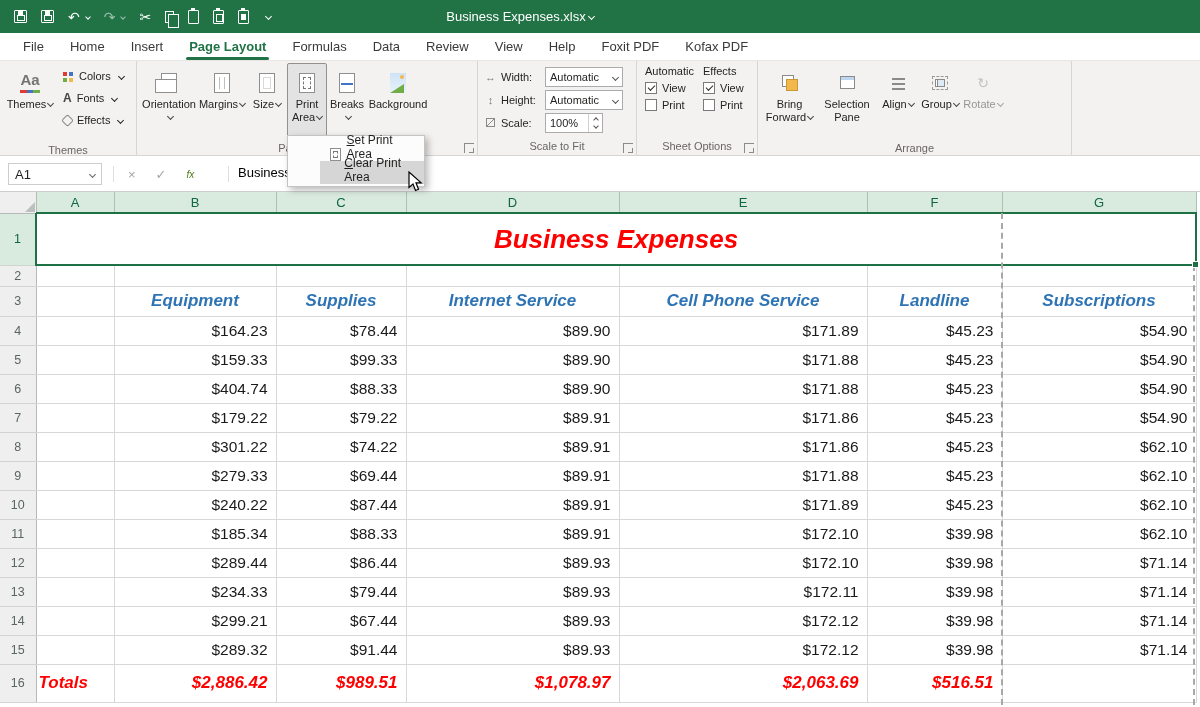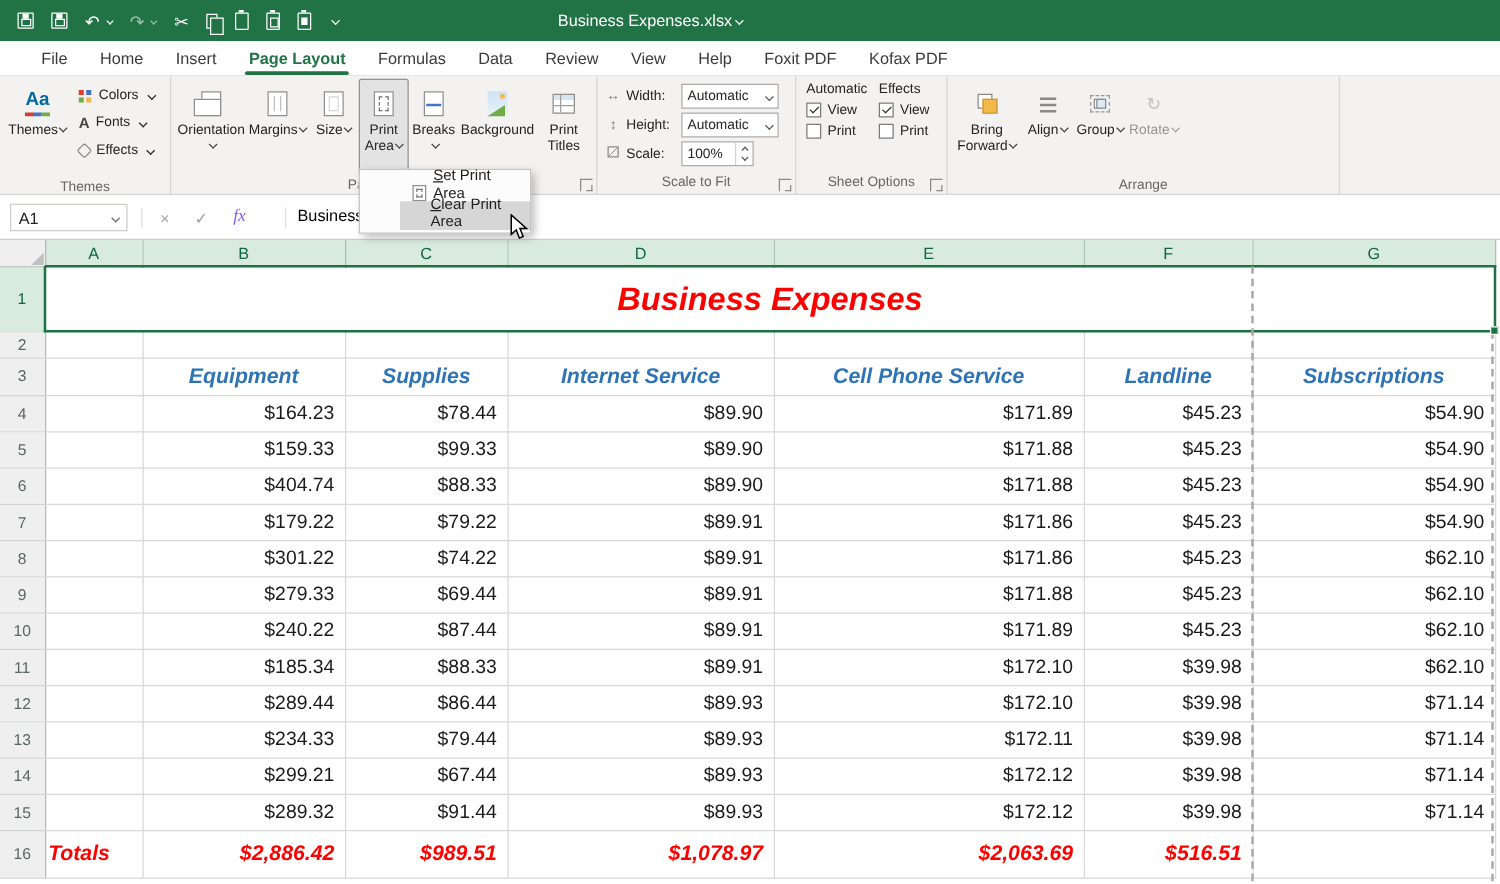--- a/index.html
+++ b/index.html
@@ -22,21 +22,21 @@
   .ic-clipboard.v2::after { content:""; position:absolute; left:2px; top:3px; width:5px; height:6px; border:1px solid #fff; }
   .ic-clipboard.v3::after { content:""; position:absolute; left:2px; top:3px; width:5px; height:6px; background:#fff; }
   .chev { display:inline-block; width:5px; height:5px; border-right:1.2px solid currentColor; border-bottom:1.2px solid currentColor; transform:rotate(45deg); margin-left:3px; vertical-align:2px; }
   .chev.sm { width:4px; height:4px; }
   .tb-title { position:absolute; left:390px; width:260px; top:0; height:33px; display:flex; align-items:center; justify-content:center; font-size:13px; color:#fff; }
   .searchbox { position:absolute; left:745px; top:5px; width:350px; height:23px; background:#CBE6D7; border:1px solid #8FBFA4; border-radius:2px; display:flex; align-items:center; gap:8px; padding:0 10px; color:#174F33; font-size:12px; }
   .ic-mag { width:9px; height:9px; border:1.6px solid #1D5B3C; border-radius:50%; position:relative; display:inline-block; }
   .ic-mag::after { content:""; position:absolute; width:5px; height:1.6px; background:#1D5B3C; transform:rotate(45deg); right:-4px; bottom:-2px; }
 
   
-  .tabrow { position:absolute; top:33px; left:0; width:1200px; height:28px; background:#fff; display:flex; align-items:stretch; padding-left:20px; border-bottom:1px solid #E8E6E4; }
+  .tabrow { position:absolute; top:33px; left:0; width:1200px; height:28px; background:#fff; display:flex; align-items:stretch; padding-left:10px; border-bottom:1px solid #E8E6E4; }
   .tab { position:relative; display:flex; align-items:center; padding:0 13px; font-size:13px; color:#3B3A39; cursor:default; }
   .tab.active { color:#217346; font-weight:bold; }
   .tab.active::after { content:""; position:absolute; left:10px; right:10px; bottom:0; height:3px; background:#217346; border-radius:2px; }
 
   
   .ribbon { position:absolute; top:61px; left:0; width:1200px; height:95px; background:#F3F2F1; border-bottom:1px solid #D8D6D4; display:flex; }
   .rgroup { position:relative; display:flex; flex-direction:column; border-right:1px solid #D8D6D4; height:95px; }
   .rcontent { flex:1; display:flex; align-items:flex-start; }
   .rlabel { height:17px; text-align:center; font-size:11px; color:#696662; line-height:15px; }
   .dlauncher { position:absolute; right:3px; bottom:3px; width:10px; height:10px; border-left:1px solid #8A8A8A; border-top:1px solid #8A8A8A; }
@@ -44,21 +44,21 @@
 
   .bigbtn { display:flex; flex-direction:column; align-items:center; justify-content:flex-start; padding-top:5px; border:1px solid transparent; border-radius:2px; color:#252423; font-size:11px; text-align:center; line-height:1.2; height:78px; }
   .bigbtn .bico { height:27px; display:flex; align-items:center; justify-content:center; margin-bottom:2px; }
   .bigbtn.pressed { background:#E3E3E3; border-color:#93918F; }
   .bigbtn .chev { color:#444; margin-left:2px; }
 
   
   .g-themes { width:137px; }
   .g-themes .rcontent { padding:2px 4px; gap:4px; }
   .btn-themes { width:52px; }
-  .aa-icon { font-size:15px; font-weight:bold; color:#0369a1; display:flex; flex-direction:column; align-items:center; line-height:1.1; }
+  .aa-icon { font-size:15px; font-weight:bold; color:#737373; display:flex; flex-direction:column; align-items:center; line-height:1.1; }
   .aa-bar { width:20px; height:3px; margin-top:1px; background:linear-gradient(to right,#D93C33 33%,#4472C4 33%,#4472C4 66%,#70AD47 66%); }
   .stack { display:flex; flex-direction:column; justify-content:flex-start; gap:4px; padding-top:4px; }
   .smallbtn { display:flex; align-items:center; gap:5px; font-size:11px; color:#252423; height:18px; padding:0 3px; }
   .ic-colors { width:4px; height:4px; background:#E23B2E; box-shadow:6px 0 0 #4472C4, 0 6px 0 #70AD47, 6px 6px 0 #F2B84B; margin:-5px 7px 0 0; }
   .ic-fonts { font-size:12px; font-weight:bold; color:#444; line-height:1; }
   .ic-effects { width:9px; height:9px; border:1.3px solid #8A8A8A; border-radius:2px; transform:rotate(45deg); }
 
   
   .g-pagesetup { width:341px; }
   .g-pagesetup .rcontent { padding:2px 0 0 4px; }
@@ -116,21 +116,21 @@
   .ic-rotate { font-size:14px; color:#8A8A8A; line-height:1; }
   .disabled { opacity:.45; }
 
   
   .fbar { position:absolute; top:156px; left:0; width:1200px; height:36px; background:#fff; border-bottom:1px solid #CFCDCB; }
   .namebox { position:absolute; left:8px; top:7px; width:94px; height:22px; border:1px solid #CFCDCB; display:flex; align-items:center; justify-content:space-between; padding:0 6px; font-size:13px; color:#222; }
   .namebox .chev { color:#666; }
   .fsep { position:absolute; left:113px; top:10px; height:16px; border-left:1px solid #E0DEDC; }
   .fbtns { position:absolute; left:128px; top:7px; height:22px; display:flex; align-items:center; gap:20px; font-size:13px; }
   .fx-cancel,.fx-enter { color:#A6A4A2; }
-  .fx-label { font-style:italic; font-family:Liberation Serif, serif; color:#8b5cf6; font-size:14px; }
+  .fx-label { font-style:italic; font-family:Liberation Sans, sans-serif; color:#4d7c0f; font-size:10px; }
   .fsep2 { position:absolute; left:228px; top:10px; height:16px; border-left:1px solid #E0DEDC; }
   .fvalue { position:absolute; left:238px; top:9px; font-size:13px; color:#000; white-space:nowrap; }
 
   
   .grid { position:absolute; top:192px; left:0; width:1200px; height:515px; background:#fff; overflow:hidden; }
   table.sheet { border-collapse:collapse; table-layout:fixed; width:1196px; }
   table.sheet td { overflow:hidden; white-space:nowrap; }
   .corner { background:#EFEFEF; border-right:1px solid #B5B9B7; border-bottom:1px solid #B5B9B7; position:relative; }
   .corner::after { content:""; position:absolute; right:1px; bottom:1px; border-style:solid; border-width:0 0 10px 10px; border-color:transparent transparent #BCC0BE transparent; }
   .colhead { background:#D9EADF; color:#0E6740; font-size:13px; text-align:center; border-right:1px solid #A9C2B4; border-bottom:1px solid #8FB6A1; height:21px; font-weight:normal; }
@@ -287,26 +287,20 @@
             <span class="pgico breaks"></span>
           </span>
         <span><span>Breaks</span><span class="chev"></span></span>
       </div>
       <div class="bigbtn" style="width:62px">
         <span class="bico">
             <span class="pgico background"></span>
           </span>
         <span>Background</span>
       </div>
-      <div class="bigbtn" style="width:44px">
-        <span class="bico">
-            <span class="pgico titles"></span>
-          </span>
-        <span>Print Titles</span>
-      </div>
     </div>
     <div class="rlabel">Page Setup</div>
     <span class="dlauncher"></span>
   </div>
 
   <div class="rgroup g-scale">
     <div class="rcontent">
       <div class="srow">
         <span class="sico">↔</span>
         <span class="slabel">Width:</span>
@@ -368,20 +362,26 @@
     <span class="dlauncher"></span>
   </div>
 
   <div class="rgroup g-arrange">
     <div class="rcontent">
       <div class="bigbtn" style="width:55px">
         <span class="bico">
             <span class="ic-bring"></span>
           </span>
         <span><span>Bring Forward</span><span class="chev"></span></span>
+      </div>
+      <div class="bigbtn" style="width:60px">
+        <span class="bico">
+            <span class="ic-selpane"></span>
+          </span>
+        <span>Selection Pane</span>
       </div>
       <div class="bigbtn" style="width:42px">
         <span class="bico">
             <span class="ic-align"></span>
           </span>
         <span><span>Align</span><span class="chev"></span></span>
       </div>
       <div class="bigbtn" style="width:42px">
         <span class="bico">
             <span class="ic-groupsq"></span>

